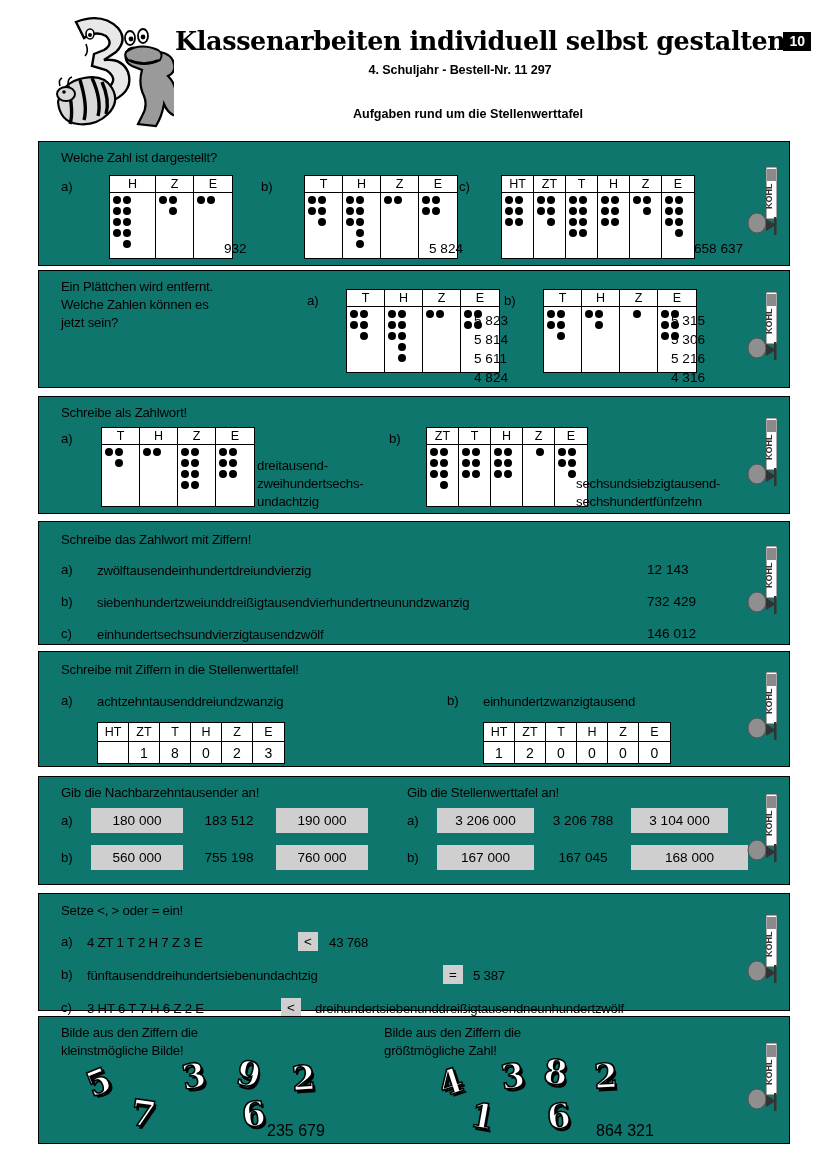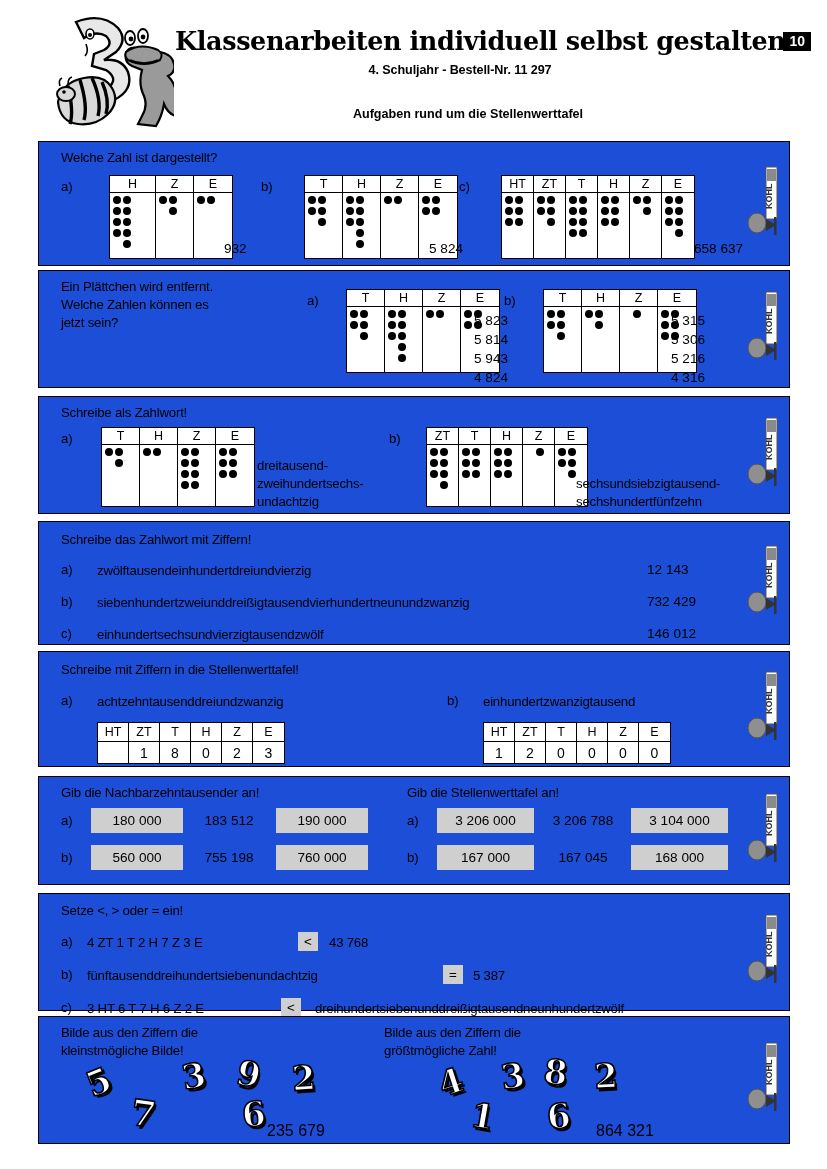--- a/index.html
+++ b/index.html
@@ -40,21 +40,21 @@
     font-weight: bold; font-size: 14px;
     padding: 2px 6px 3px 6px;
     line-height: 1;
   }
 
   
   .ex {
     position: absolute;
     left: 38px; width: 752px;
     border: 1px solid #000;
-    background: #1d4ed8;
+    background: #0f766e;
   }
   .ex-inner { position: relative; width: 100%; height: 100%; }
   .prompt {
     font-size: 13.2px;
     letter-spacing: -0.2px;
     position: absolute;
   }
   .label { font-size: 13.2px; position: absolute; }
   .val { font-size: 13.6px; position: absolute; letter-spacing: 0px; }
   .wordtxt { font-size: 13.2px; position: absolute; line-height: 17px; letter-spacing: -0.2px;}
@@ -469,21 +469,21 @@
               </div>
             <div class="dotrow">
                 <i class="dot"></i>
                 <i class="dot"></i>
               </div>
           </div>
         </div>
       </div>
       <div class="val" style="left:435px; top:42px;">5 823</div>
       <div class="val" style="left:435px; top:61px;">5 814</div>
-      <div class="val" style="left:435px; top:80px;">5 943</div>
+      <div class="val" style="left:435px; top:80px;">5 611</div>
       <div class="val" style="left:435px; top:99px;">4 824</div>
 
       <div class="label" style="left:465px; top:22px;">b)</div>
       <div class="pvt" style="left:504px; top:18px; height:84px;">
         <div class="col" style="width:38px;">
           <div class="hd">T</div>
           <div class="dots">
             <div class="dotrow">
                 <i class="dot"></i>
                 <i class="dot"></i>
@@ -839,21 +839,21 @@
       <div class="grey" style="left:237px; top:68px; width:92px;">760 000</div>
 
       <div class="label" style="left:368px; top:36px;">a)</div>
       <div class="grey" style="left:398px; top:31px; width:97px;">3 206 000</div>
       <div class="plain" style="left:498px; top:31px; width:92px;">3 206 788</div>
       <div class="grey" style="left:592px; top:31px; width:97px;">3 104 000</div>
 
       <div class="label" style="left:368px; top:73px;">b)</div>
       <div class="grey" style="left:398px; top:68px; width:97px;">167 000</div>
       <div class="plain" style="left:498px; top:68px; width:92px;">167 045</div>
-      <div class="grey" style="left:592px; top:68px; width:97px;">168 000</div>
+      <div class="grey" style="left:592px; top:68px; width:117px;">168 000</div>
 
       <svg class="kohl" viewBox="0 0 36 78">
         <rect x="20" y="2" width="11" height="52" fill="#fff" stroke="#555" stroke-width="1"></rect>
         <text x="25.5" y="44" fill="#333" font-size="9" font-family="Liberation Sans, sans-serif" font-weight="bold" transform="rotate(-90 25.5 44)">KOHL</text>
         <rect x="21" y="4" width="9" height="12" fill="#8a8a8a"></rect>
         <ellipse cx="11" cy="58" rx="9" ry="10" fill="#8f8f8f" stroke="#555" stroke-width="1"></ellipse>
         <path d="M20 54 l10 6 l-10 6 Z" fill="#333"></path>
         <rect x="28" y="52" width="2.5" height="18" fill="#333"></rect>
       </svg>
     </div>

